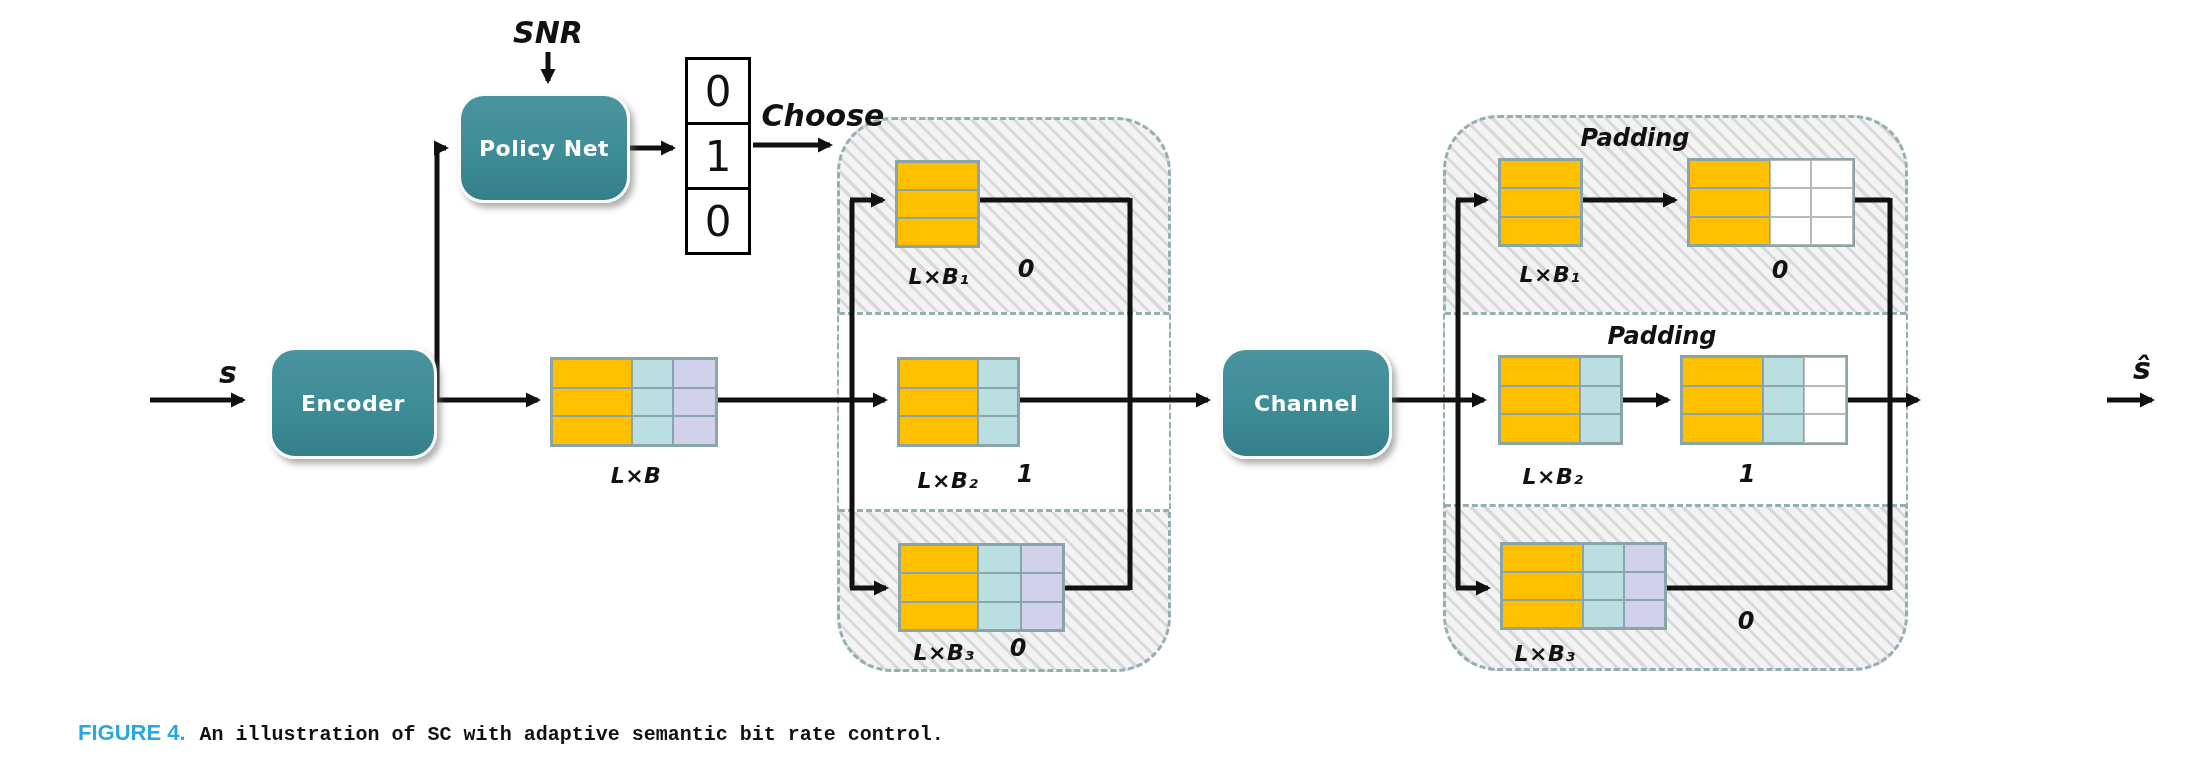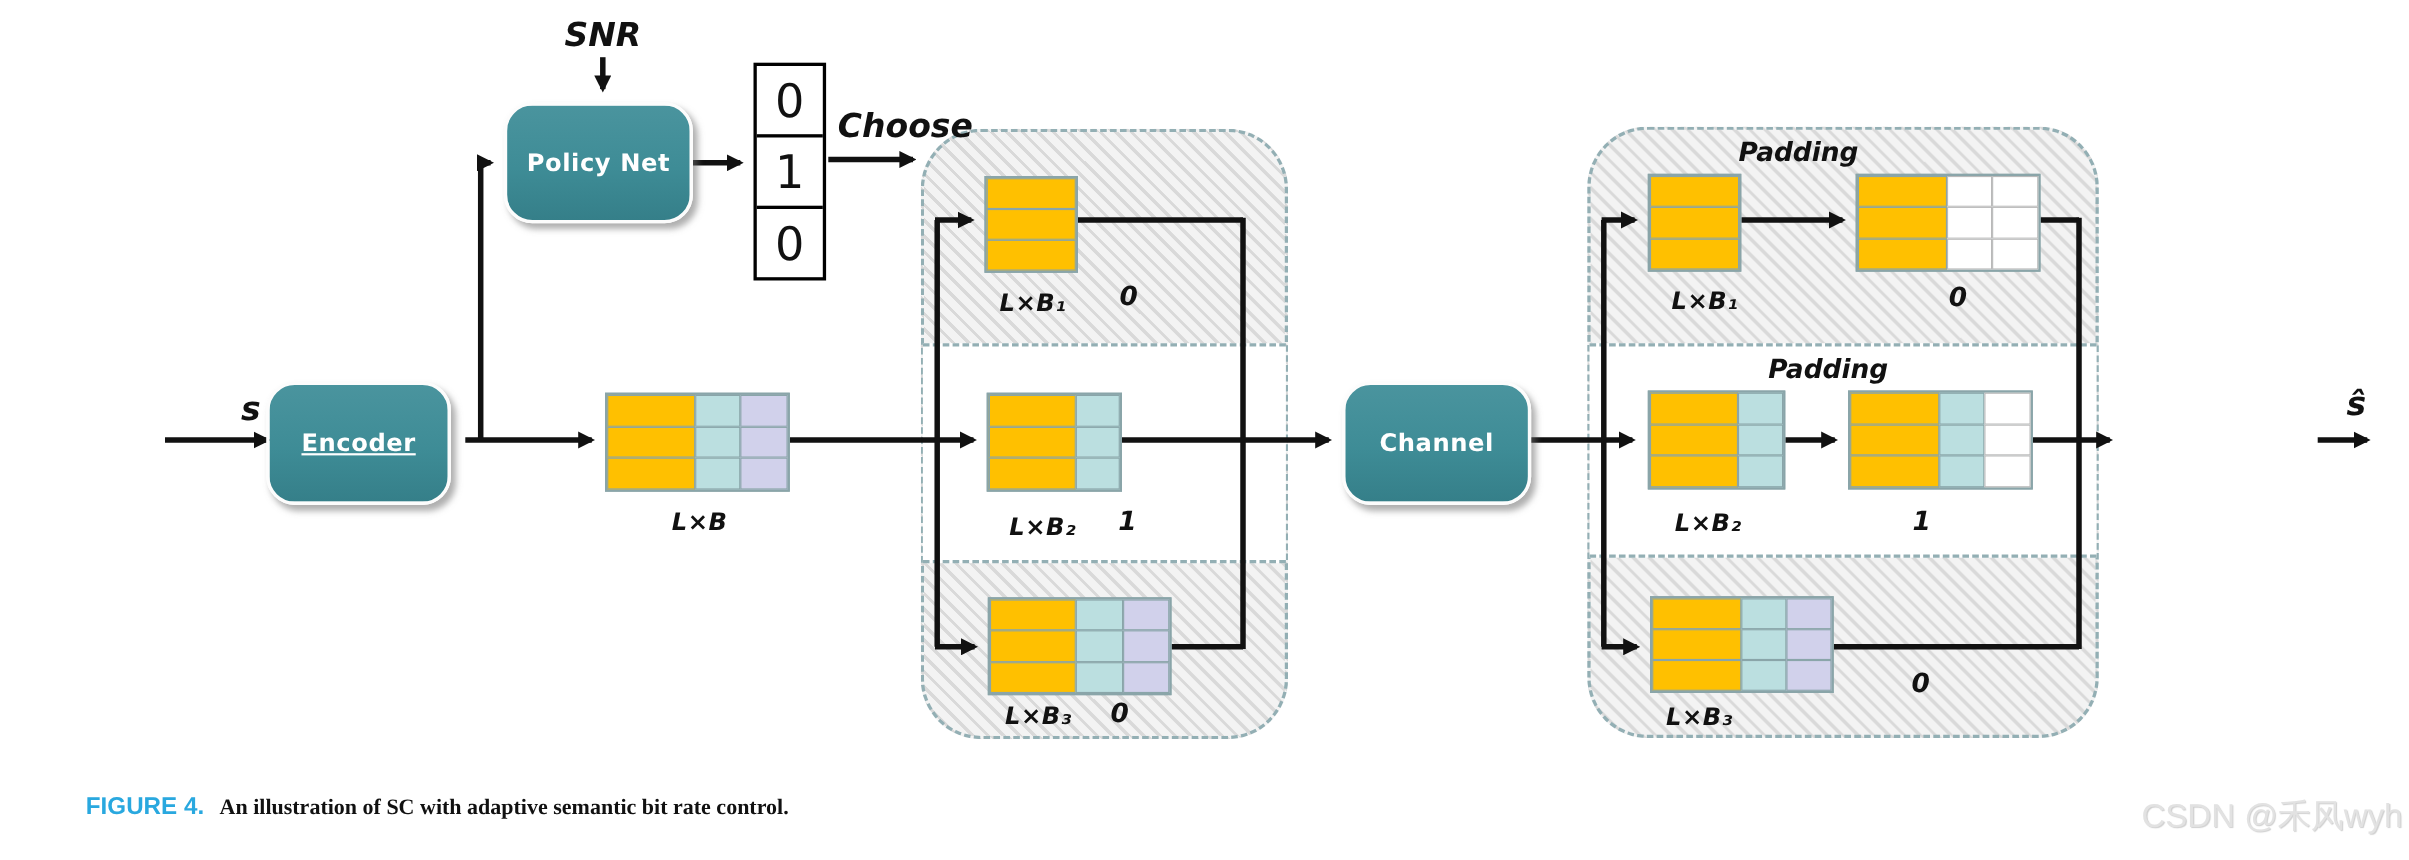--- a/index.html
+++ b/index.html
@@ -53,21 +53,21 @@
   .lab{
     position:absolute;z-index:4;transform:translate(-50%,-50%);
     font-weight:bold;font-style:italic;white-space:nowrap;text-align:right;
   }
   .lab.big{font-size:30px;}
   .lab.med{font-size:24px;}
   .lab.blk{font-size:22px;letter-spacing:.5px;}
   
   .caption{position:absolute;left:78px;top:720px;z-index:4;white-space:nowrap;}
   .caption .figno{color:var(--figureBlue);font-weight:bold;font-size:22px;font-family:"Liberation Sans",sans-serif;text-align:right;}
-  .caption .figtext{color:#111;font-weight:bold;font-size:20px;margin-left:14px;font-family:Liberation Serif, serif;}
+  .caption .figtext{color:#111;font-weight:bold;font-size:20px;margin-left:14px;font-family:Liberation Mono, monospace;}
   .watermark{
     position:absolute;right:6px;top:722px;z-index:4;font-size:30px;color:#e2e2e2;
     text-shadow:1px 1px 1px #cfcfcf;font-family:"Liberation Sans",sans-serif;white-space:nowrap;
   }
 </style>
 </head>
 <body>
 
 <div class="canvas">
 
@@ -123,21 +123,21 @@
       <path d="M1855,200 H1890"></path>
       <path d="M1890,198 V590"></path>
       <path d="M1667,588 H1890"></path>
 
       <path d="M1848,400 H1918" marker-end="url(#arrow)"></path>
 
       <path d="M2107,400 H2152" marker-end="url(#arrow)"></path>
     </g>
   </svg>
 
-  <div class="node" style="left:242px;top:347px;width:168px;height:112px;text-decoration:underline;">
+  <div class="node" style="left:269px;top:347px;width:168px;height:112px;">
       <span>Encoder</span>
     </div>
   <div class="node" style="left:458px;top:93px;width:172px;height:110px;">
       <span>Policy Net</span>
     </div>
   <div class="node" style="left:1220px;top:347px;width:172px;height:112px;">
       <span>Channel</span>
     </div>
 
   <div class="pvec" style="left:685px;top:57px;">
@@ -250,15 +250,14 @@
   <div class="lab med" style="left:1780px;top:270px;">0</div>
   <div class="lab blk" style="left:1553px;top:476px;">L×B₂</div>
   <div class="lab med" style="left:1747px;top:474px;">1</div>
   <div class="lab blk" style="left:1545px;top:653px;">L×B₃</div>
   <div class="lab med" style="left:1746px;top:621px;">0</div>
 
   <div class="caption">
     <span class="figno">FIGURE 4.</span><span class="figtext">An illustration of SC with adaptive semantic bit rate control.</span>
   </div>
 
-  <div class="watermark">CSDN @禾风wyh</div>
 
 </div>
 
 </body></html>

